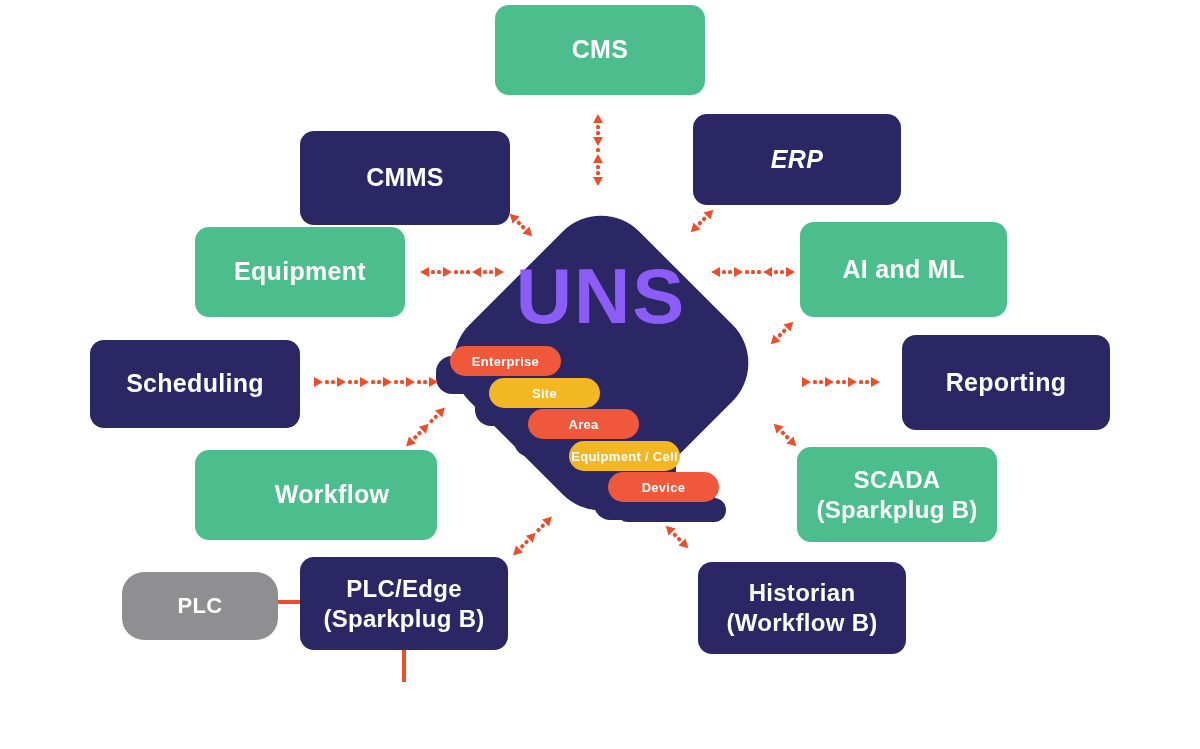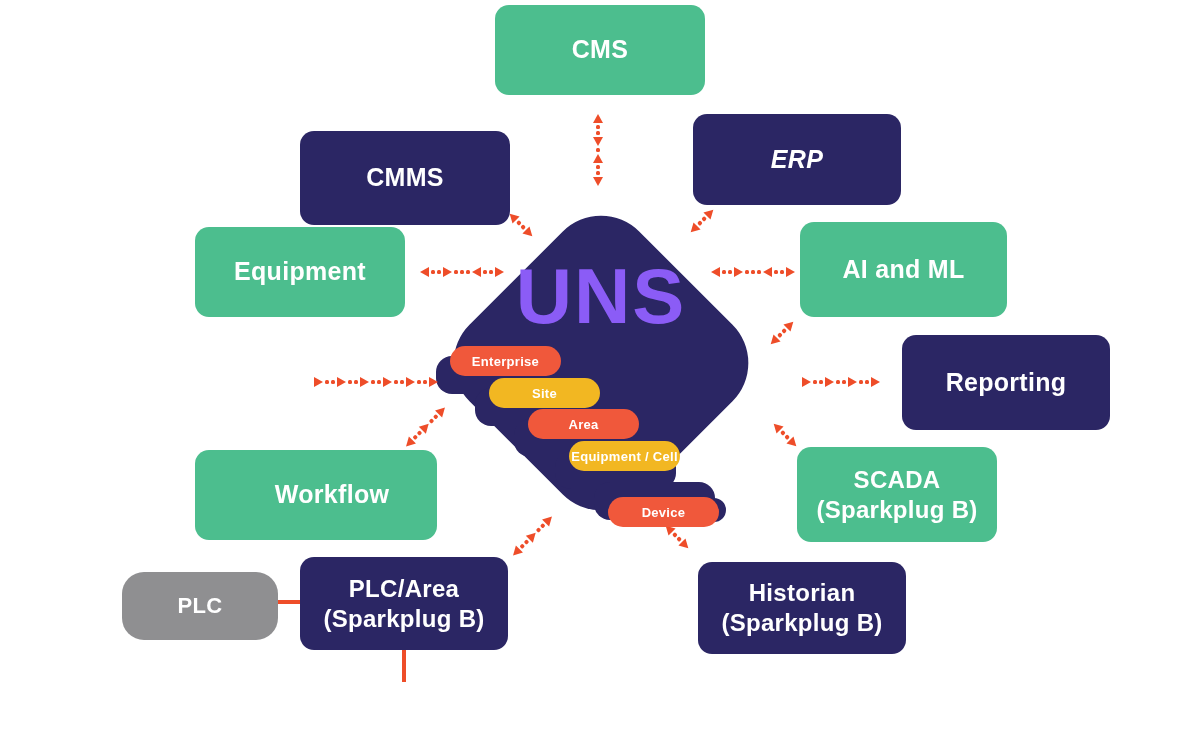--- a/index.html
+++ b/index.html
@@ -70,21 +70,21 @@
     </div>
   <div class="pill yellow" style="left:489px;top:378px;">
       <span>Site</span>
     </div>
   <div class="pill orange" style="left:528px;top:409px;">
       <span>Area</span>
     </div>
   <div class="pill yellow" style="left:569px;top:441px;">
       <span>Equipment / Cell</span>
     </div>
-  <div class="pill orange" style="left:608px;top:472px;margin-top:25px;">
+  <div class="pill orange" style="left:608px;top:472px;">
       <span>Device</span>
     </div>
 
   <div class="arrow" style="left:562px;top:145px;transform:rotate(90deg);">
       <span class="tri-l"></span>
       <span class="dot"></span>
       <span class="dot"></span>
       <span class="tri-r"></span>
       <span class="dot"></span>
       <span class="tri-l"></span>
@@ -198,23 +198,24 @@
     </div>
 
   <div class="line" style="left:270px;top:600px;width:34px;height:4px;"></div>
   <div class="line" style="left:402px;top:648px;width:4px;height:34px;"></div>
 
   <div class="node green boxlayer" style="left:495px;top:5px;width:210px;height:90px;"><span>CMS</span></div>
   <div class="node navy boxlayer" style="left:300px;top:131px;width:210px;height:94px;"><span>CMMS</span></div>
   <div class="node navy boxlayer" style="left:693px;top:114px;width:208px;height:91px;font-style:italic;"><span>ERP</span></div>
   <div class="node green boxlayer" style="left:195px;top:227px;width:210px;height:90px;"><span>Equipment</span></div>
   <div class="node green boxlayer" style="left:800px;top:222px;width:207px;height:95px;justify-content:center;"><span>AI and ML</span></div>
+  <div class="node navy boxlayer" style="left:90px;top:340px;width:210px;height:88px;"><span>Scheduling</span></div>
   <div class="node navy boxlayer" style="left:902px;top:335px;width:208px;height:95px;"><span>Reporting</span></div>
   <div class="node green boxlayer" style="left:195px;top:450px;width:210px;height:90px;padding-left:32px;"><span>Workflow</span></div>
   <div class="node green boxlayer" style="left:797px;top:447px;width:200px;height:95px;font-size:24px;"><span>SCADA
 (Sparkplug B)</span></div>
-  <div class="node navy boxlayer" style="left:300px;top:557px;width:208px;height:93px;font-size:24px;"><span>PLC/Area
+  <div class="node navy boxlayer" style="left:300px;top:557px;width:208px;height:93px;font-size:24px;"><span>PLC/Edge
 (Sparkplug B)</span></div>
   <div class="node navy boxlayer" style="left:698px;top:562px;width:208px;height:92px;font-size:24px;"><span>Historian
-(Sparkplug B)</span></div>
+(Workflow B)</span></div>
   <div class="node gray boxlayer" style="left:122px;top:572px;width:156px;height:68px;"><span>PLC</span></div>
 
 </div>
 
 </body></html>

